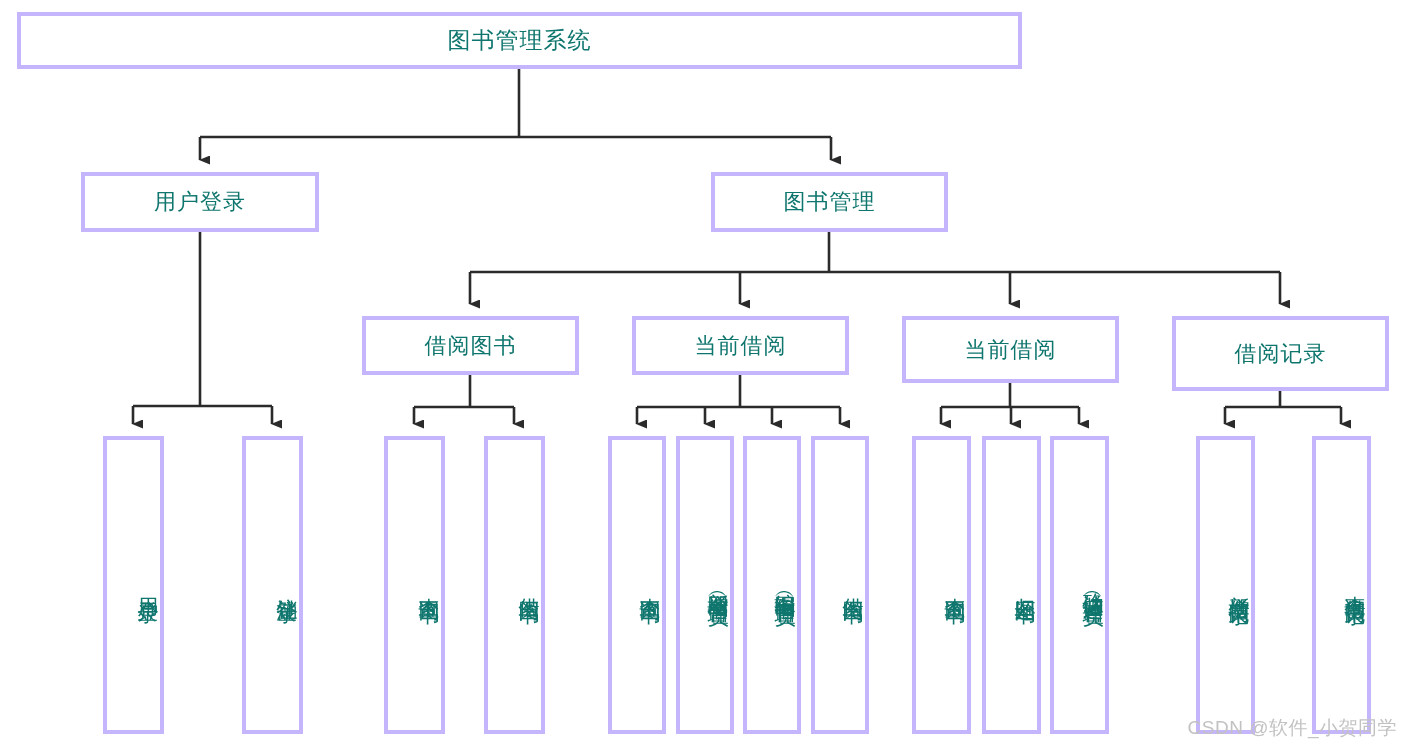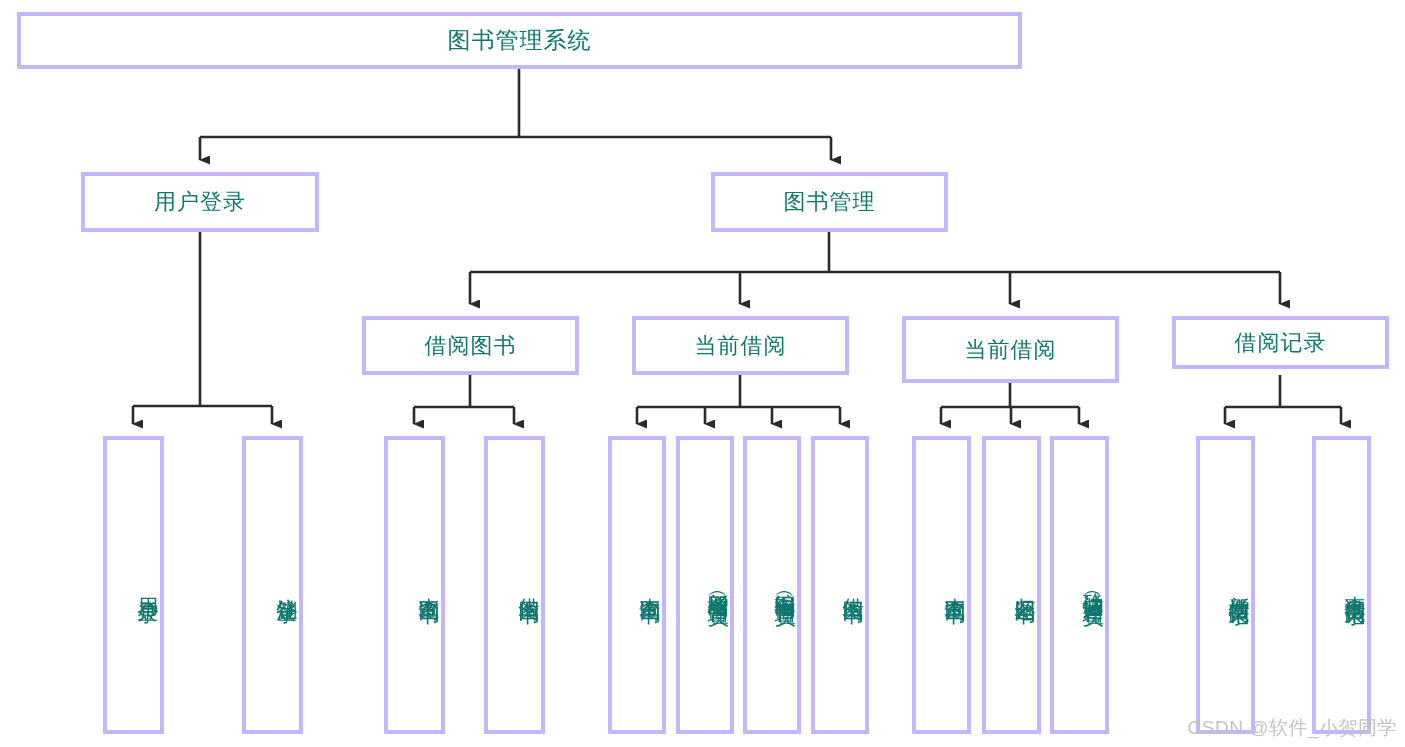--- a/index.html
+++ b/index.html
@@ -139,21 +139,21 @@
 
   <div class="node horiz" style="left: 362px; top: 316px; width: 217px; height: 59px;">
     <span>借阅图书</span>
   </div>
   <div class="node horiz" style="left: 632px; top: 316px; width: 217px; height: 59px;">
     <span>当前借阅</span>
   </div>
   <div class="node horiz" style="left: 902px; top: 316px; width: 217px; height: 67px;">
     <span>当前借阅</span>
   </div>
-  <div class="node horiz" style="left: 1172px; top: 316px; width: 217px; height: 53px;">
+  <div class="node horiz" style="left: 1172px; top: 316px; width: 217px; height: 75px;">
     <span>借阅记录</span>
   </div>
 
   <div id="leaf-host">
       <div class="node leaf" style="left: 103px; top: 436px; width: 61px; height: 298px;">
         <span class="leaf-label">用户登录</span>
       </div>
       <div class="node leaf" style="left: 242px; top: 436px; width: 61px; height: 298px;">
         <span class="leaf-label">注销登录</span>
       </div>

